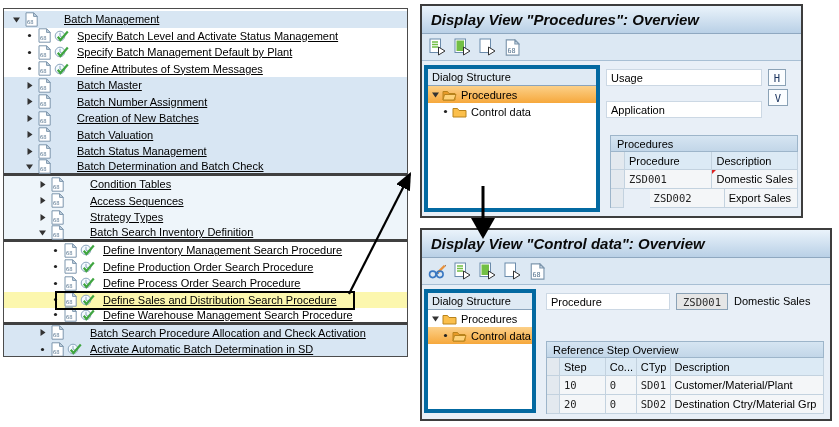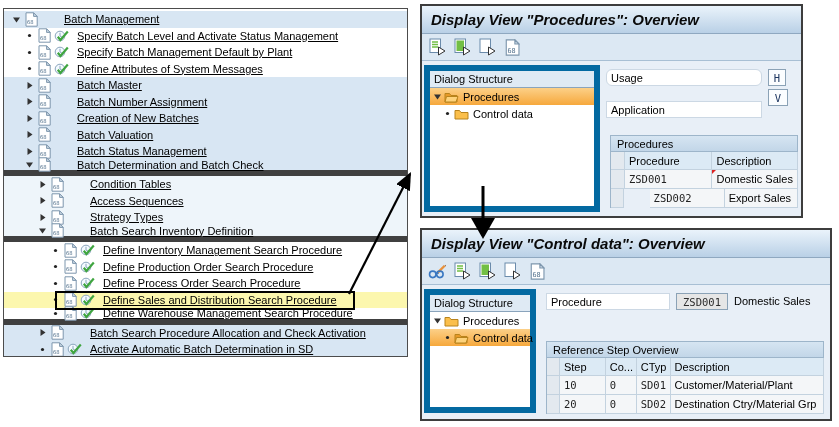--- a/index.html
+++ b/index.html
@@ -10,21 +10,21 @@
   }
   
   .left-panel {
     position: absolute; left: 3px; top: 8px; width: 405px; height: 349px;
     border: 1px solid #4c4c4c; background: #fff; overflow: hidden; text-decoration: underline;
   }
   .trow {
     position: relative; height: 16.5px; display: flex; align-items: center;
     white-space: nowrap; font-size: 11px; color: #000;
   }
-  .trow.sep { border-bottom: 6px solid #404040; }
+  .trow.sep { border-bottom: 3px solid #404040; }
   .tmark  { width: 13px; flex: 0 0 13px; display: flex; align-items: center; }
   .tdoc   { width: 16px; flex: 0 0 16px; display: flex; align-items: center; }
   .tact   { width: 17px; flex: 0 0 17px; display: flex; align-items: center; }
   .tlabel { margin-left: 6px; }
   .hl-rect {
     position: absolute; left: 51px; width: 300px; height: 19px;
     border: 2px solid #000; pointer-events: none;
   }
   
   .panel {
@@ -36,21 +36,21 @@
     height: 28px; background: linear-gradient(#eaf3fb, #b9d0e6);
     border-bottom: 1px solid #8fa8c0; display: flex; align-items: center;
     padding-left: 9px; font-size: 15px; font-weight: bold; font-style: italic; color: #0a0a0a;
   }
   .toolbar {
     height: 27px; background: #dce8f3; border-bottom: 1px solid #a8bfd4;
     display: flex; align-items: center; padding-left: 6px; gap: 6px;
   }
   .tbicon { width: 19px; height: 19px; display: flex; align-items: center; justify-content: center; cursor: default; }
   .pcontent { position: relative; width: 100%; height: calc(100% - 56px); background: #e8eff7; }
-  .dlgbox { position: absolute; background: #fff; border: 6px solid #0369a1; }
+  .dlgbox { position: absolute; background: #fff; border: 4px solid #0369a1; }
   .dlghead {
     height: 17px; background: #dfeaf4; border-bottom: 1px solid #8aa4bc;
     font-size: 11px; color: #000; display: flex; align-items: center; padding-left: 4px;
     white-space: nowrap; overflow: hidden;
   }
   .dlgrow { height: 17px; display: flex; align-items: center; font-size: 11px; white-space: nowrap; padding-left: 3px; }
   .dlgrow.sel { background: linear-gradient(#fcd088, #f6a83c); }
   .dlgrow .tmark { flex-basis: 11px; width: 11px; }
   .dlgrow .folder { width: 16px; flex: 0 0 16px; display: flex; align-items: center; }
   .dlgrow .dlabel { margin-left: 3px; }
@@ -548,21 +548,21 @@
               </svg>
             </span>
             <span class="folder">
               <svg width="15" height="12" viewBox="0 0 15 12">
                 <path d="M1 2.5 h4.5 l1.5 2 H14 V11 H1 Z" fill="#fbbf4b" stroke="#b8831c"></path>
               </svg>
             </span>
             <span class="dlabel">Control data</span>
           </div>
         </div>
-      <div class="labelstrip" style="left:184px; top:8px;  width:156px;border-radius:6px;">Usage</div>
+      <div class="labelstrip" style="left:184px; top:8px;  width:156px;">Usage</div>
       <div class="valuebox" style="left:346px; top:8px;  width:18px;">H</div>
       <div class="labelstrip" style="left:184px; top:40px; width:156px;">Application</div>
       <div class="valuebox" style="left:346px; top:28px; width:20px;">V</div>
       <div class="saptable" id="tbl-top" style="left:188px; top:74px; width:188px;">
           <div class="tband">Procedures</div>
           <div class="thr">
             <span class="tcell selc" style="width: 14px;"></span>
             <span class="tcell" style="width: 88px;">Procedure</span>
             <span class="tcell" style="width: 86px;">Description</span>
           </div>

